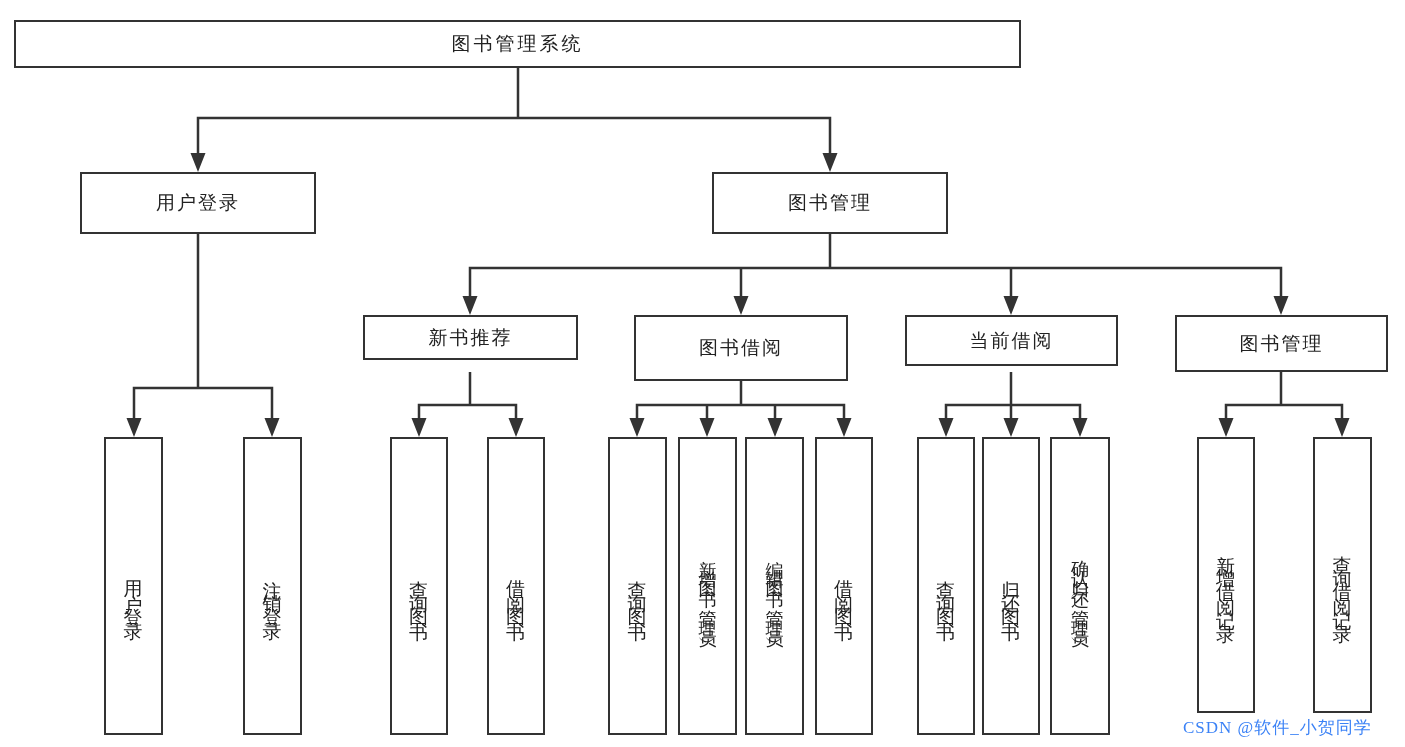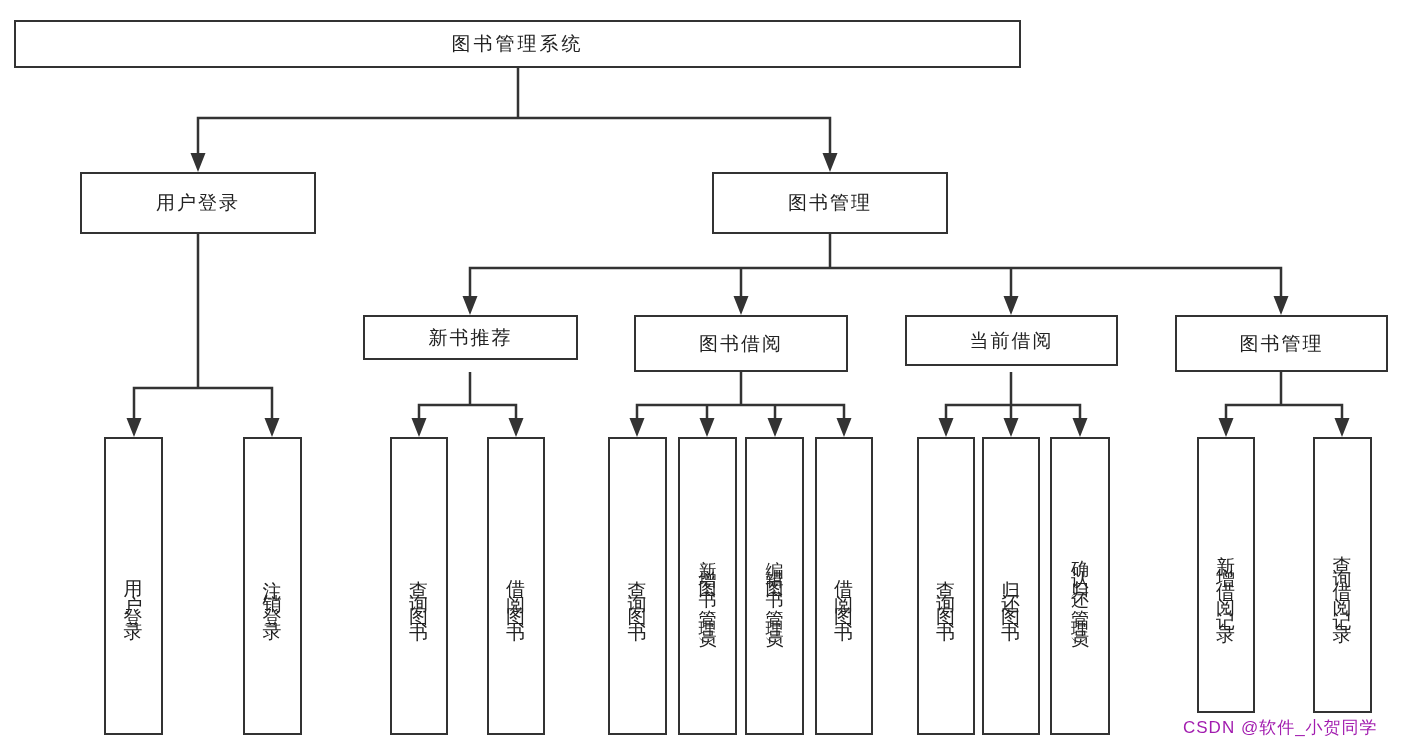--- a/index.html
+++ b/index.html
@@ -1,29 +1,29 @@
 <!DOCTYPE html>
 <html><head>
 <meta charset="utf-8">
 <style>
   html,body{margin:0;padding:0;background:#ffffff;}
   body{width:1405px;height:747px;position:relative;overflow:hidden;
        font-family:"Liberation Sans","DejaVu Sans",sans-serif;}
-  .stage{position:absolute;left:0;top:0;width:1405px;height:747px;}
+  .stage{position:absolute;left:0;top:0;width:1405px;height:747px;font-family:Liberation Serif, serif;}
   svg.wires{position:absolute;left:0;top:0;}
   .box{position:absolute;background:#ffffff;border:2px solid #333333;
        box-sizing:border-box;display:flex;align-items:center;justify-content:center;
        color:#222222;}
   .box.h{font-size:19px;letter-spacing:2px;}
   .box.title{font-size:19px;letter-spacing:3px;}
   .vt{writing-mode:vertical-rl;text-orientation:mixed;font-size:19px;
       line-height:1;letter-spacing:14px;padding-top:14px;color:#222222;}
   .vt.long{letter-spacing:10px;padding-top:10px;font-size:18px;}
   .watermark{position:absolute;left:1183px;top:716px;font-size:17px;
-      color:#a21caf;letter-spacing:1px;white-space:nowrap;
+      color:#3b82f6;letter-spacing:1px;white-space:nowrap;
       text-shadow:0 0 2px #ffffff;}
 </style>
 </head>
 <body>
 
 <div class="stage">
 
   <svg class="wires" width="1405" height="747" viewBox="0 0 1405 747">
     <path fill="none" stroke="#333333" stroke-width="2.5" d="M518,68 V118 M198,158 V118 H830 V158
          M830,234 V268 M470,300 V268 H1281 V300 M741,268 V300 M1011,268 V300
@@ -43,21 +43,21 @@
          M1072.5,418 h15 L1080,437 z M1218.5,418 h15 L1226,437 z
          M1334.5,418 h15 L1342,437 z"></path>
   </svg>
 
   <div class="box h title" style="left:14px;top:20px;width:1007px;height:48px">图书管理系统</div>
 
   <div class="box h" style="left:80px;top:172px;width:236px;height:62px">用户登录</div>
   <div class="box h" style="left:712px;top:172px;width:236px;height:62px">图书管理</div>
 
   <div class="box h" style="left:363px;top:315px;width:215px;height:45px">新书推荐</div>
-  <div class="box h" style="left:634px;top:315px;width:214px;height:57px">图书借阅</div>
+  <div class="box h" style="left:634px;top:315px;width:214px;height:66px">图书借阅</div>
   <div class="box h" style="left:905px;top:315px;width:213px;height:51px">当前借阅</div>
   <div class="box h" style="left:1175px;top:315px;width:213px;height:57px">图书管理</div>
 
   <div class="box v" style="left:104px;top:437px;width:59px;height:298px">
     <span class="vt">用户登录</span>
     </div>
   <div class="box v" style="left:243px;top:437px;width:59px;height:298px">
     <span class="vt">注销登录</span>
     </div>
 

